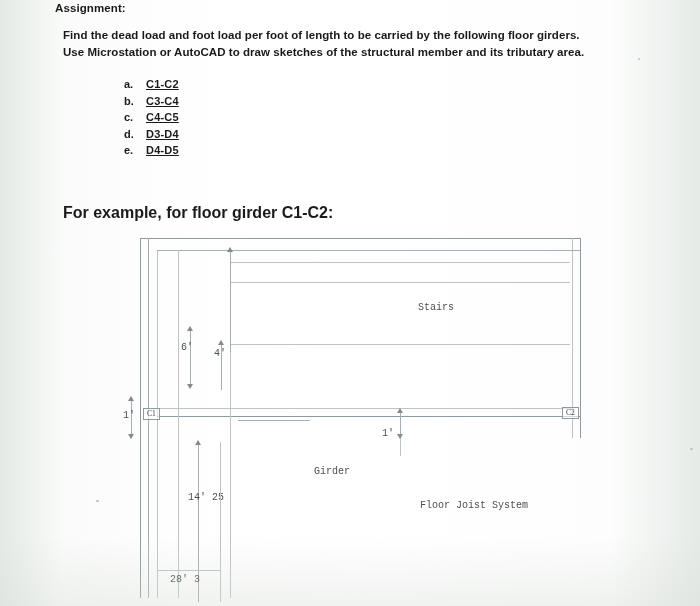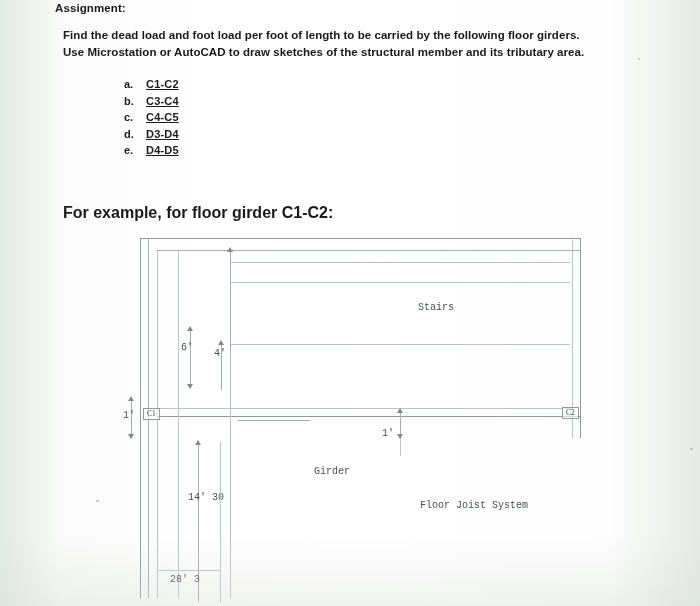--- a/index.html
+++ b/index.html
@@ -223,21 +223,21 @@
   <div class="dwg-line v thin" style="left:290px; top:180px; height:28px;"></div>
   <div class="arrowhead ah-up" style="left:287px; top:178px;"></div>
   <div class="arrowhead ah-down" style="left:287px; top:204px;"></div>
   <div class="lbl" style="left:272px; top:198px;">1'</div>
 
   <div class="dwg-line v thin" style="left:120px; top:22px; height:100px;"></div>
   <div class="arrowhead ah-up" style="left:117px; top:17px;"></div>
 
   <div class="dwg-line v thin" style="left:88px; top:212px; height:160px;"></div>
   <div class="arrowhead ah-up" style="left:85px; top:210px;"></div>
-  <div class="lbl" style="left:78px; top:262px;">14' 30</div>
+  <div class="lbl" style="left:78px; top:262px;">14' 25</div>
   <div class="lbl" style="left:60px; top:344px;">28' 3</div>
 
   <div class="dwg-line v faint" style="left:110px; top:212px; height:160px;"></div>
   <div class="dwg-line h faint" style="left:47px; top:340px; width:63px;"></div>
 </div>
 
 <div class="shade shade-left"></div>
 <div class="shade shade-right"></div>
 <div class="shade shade-bottom"></div>
 <div class="speck" style="left:96px; top:500px; width:3px; height:2px;"></div>

